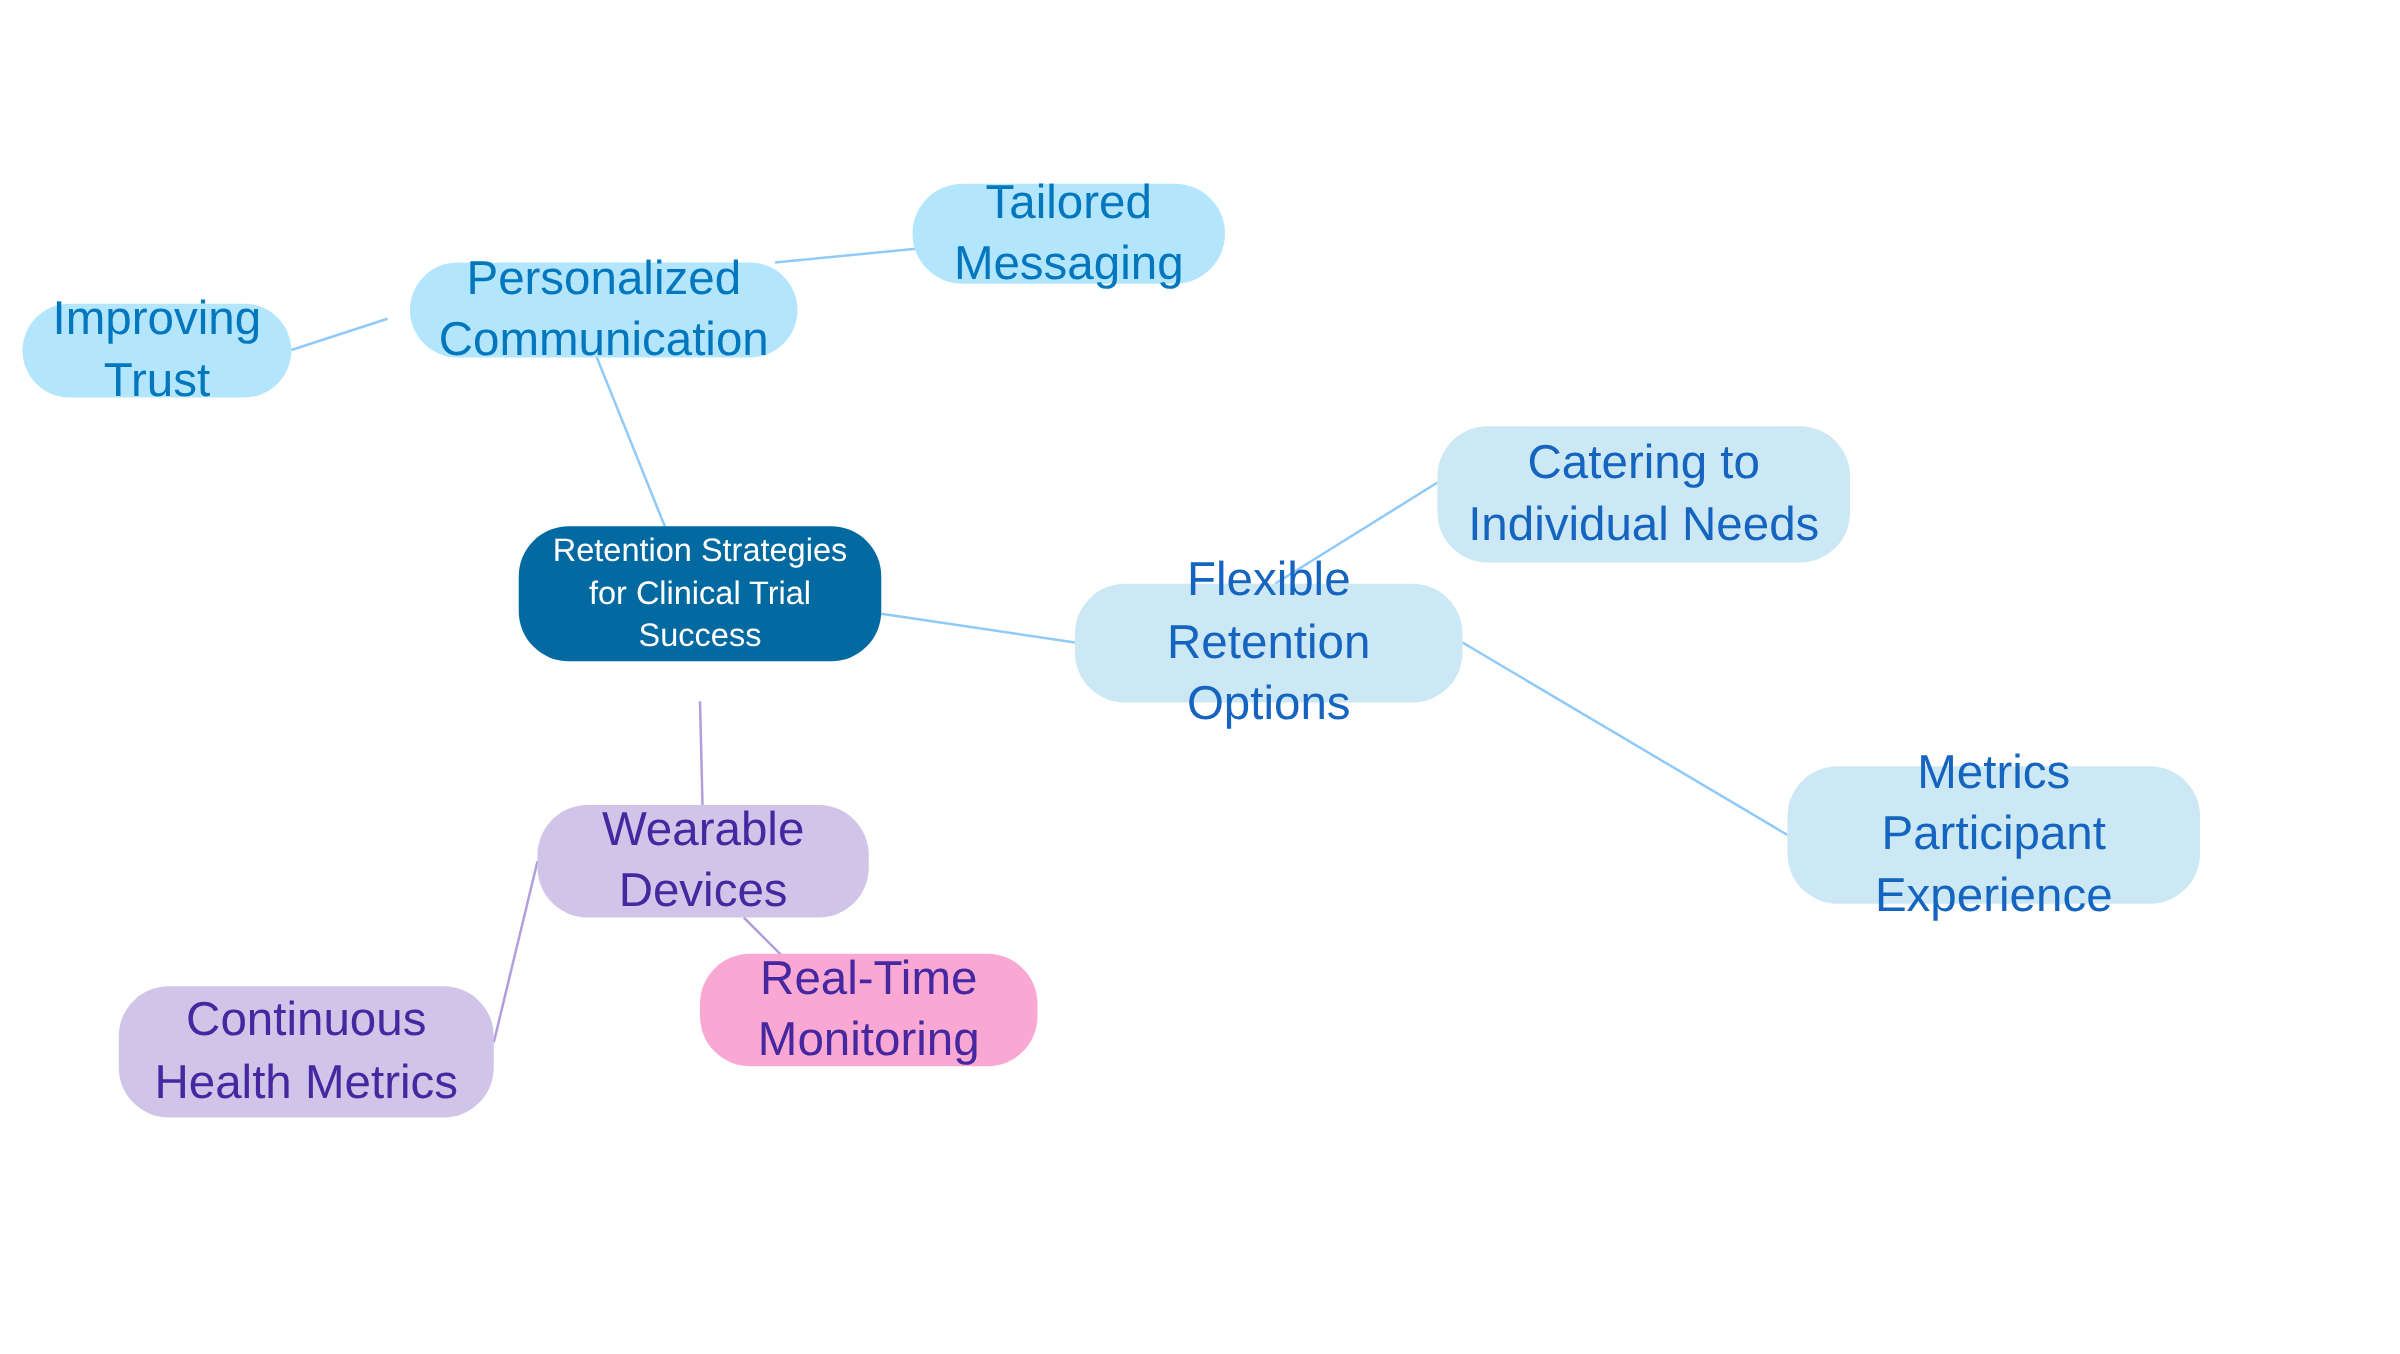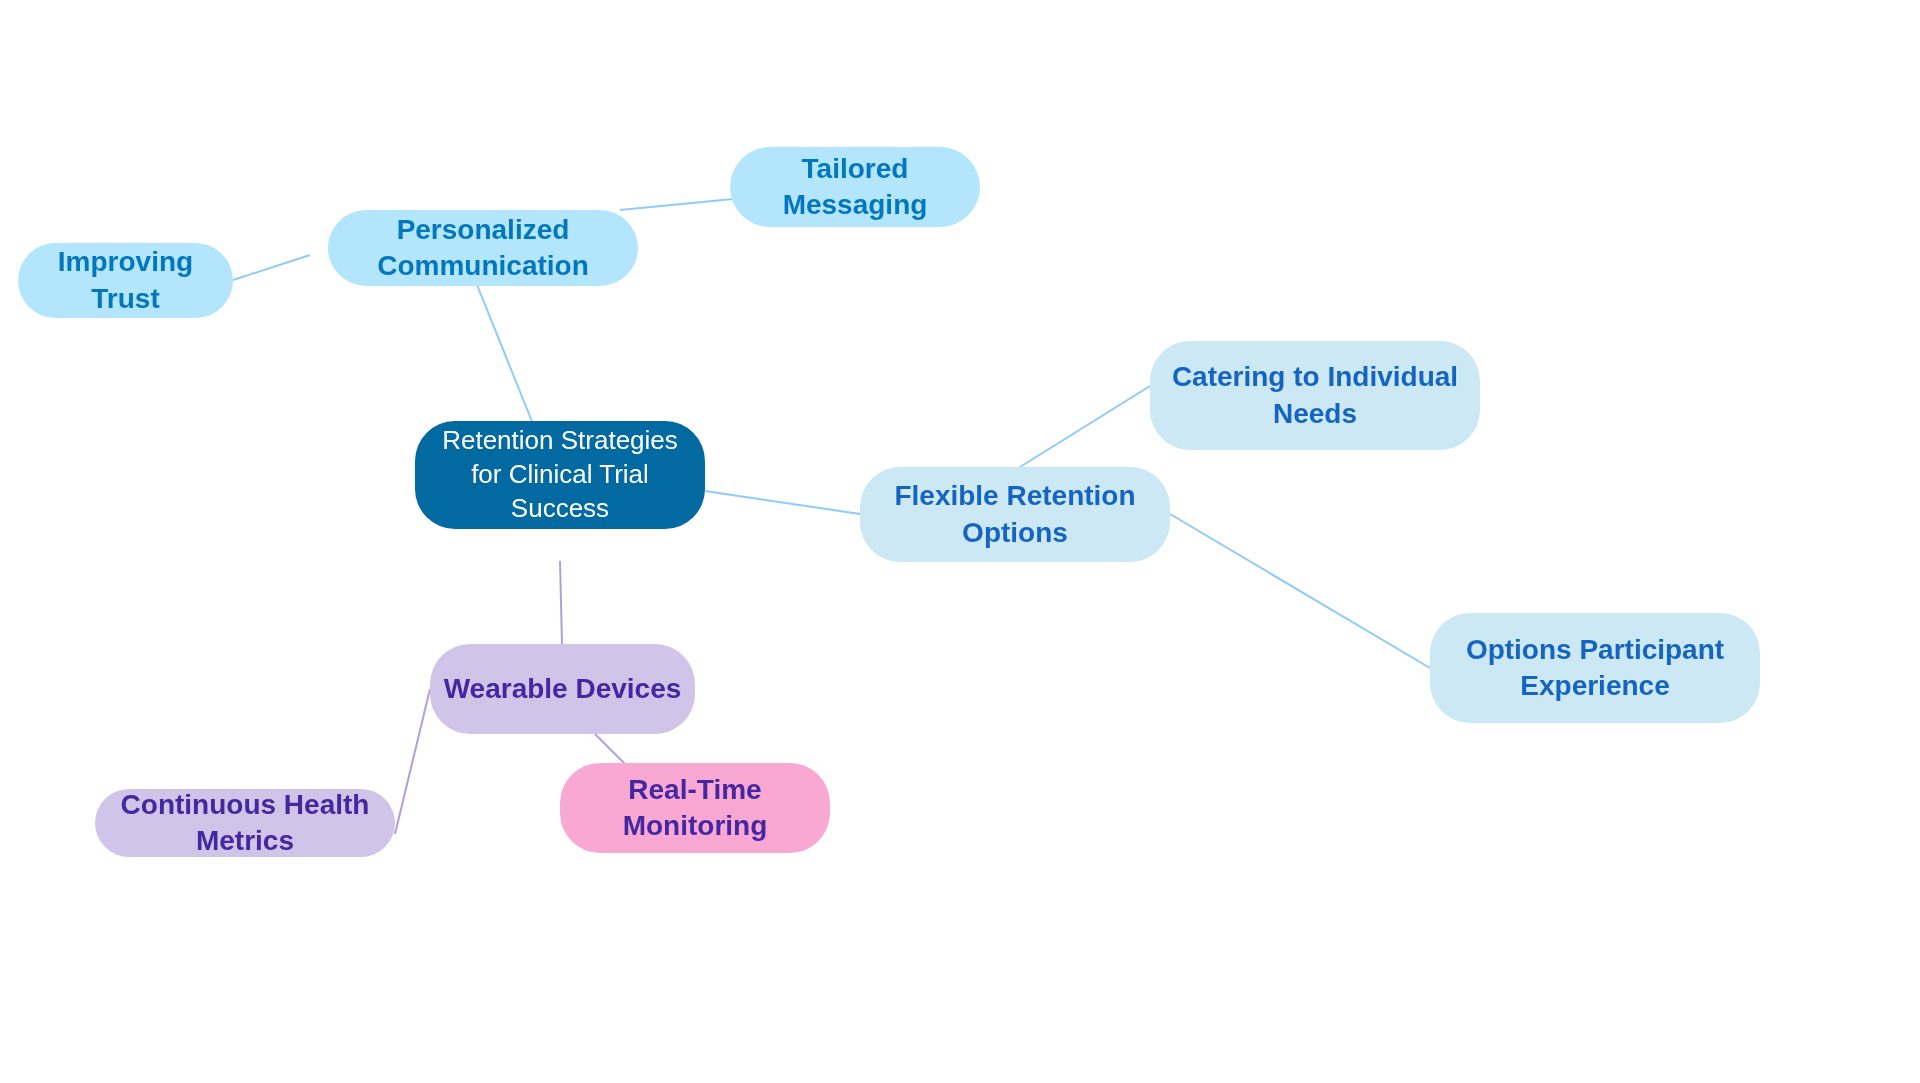--- a/index.html
+++ b/index.html
@@ -21,22 +21,22 @@
     .node {
       position: absolute;
       border-radius: 40px;
       display: flex;
       align-items: center;
       justify-content: center;
       text-align: center;
       cursor: default;
     }
     .node-label {
-      font-size: 28px;
-      font-weight: 700;
+      font-size: 38px;
+      font-weight: 400;
       line-height: 1.3;
       padding: 0 10px;
     }
     
     .node-center {
       background: #0369a1;
       color: #ffffff;
       width: 290px;
       height: 108px;
       left: 415px;
@@ -104,21 +104,21 @@
       width: 265px;
       height: 90px;
       left: 430px;
       top: 644px;
       justify-content: center;
     }
     .node-purple-sub1 {
       background: #d1c4e9;
       color: #4527a0;
       width: 300px;
-      height: 68px;
+      height: 105px;
       left: 95px;
       top: 789px;
     }
     .node-purple-sub2 {
       background: #f9a8d4;
       color: #4527a0;
       width: 270px;
       height: 90px;
       left: 560px;
       top: 763px;
@@ -166,21 +166,21 @@
 
 <div class="node node-lb-main">
   <span class="node-label">Flexible Retention Options</span>
 </div>
 
 <div class="node node-lb-sub1">
   <span class="node-label">Catering to Individual Needs</span>
 </div>
 
 <div class="node node-lb-sub2">
-  <span class="node-label">Options Participant Experience</span>
+  <span class="node-label">Metrics Participant Experience</span>
 </div>
 
 <div class="node node-purple-main">
   <span class="node-label">Wearable Devices</span>
 </div>
 
 <div class="node node-purple-sub1">
   <span class="node-label">Continuous Health Metrics</span>
 </div>
 

